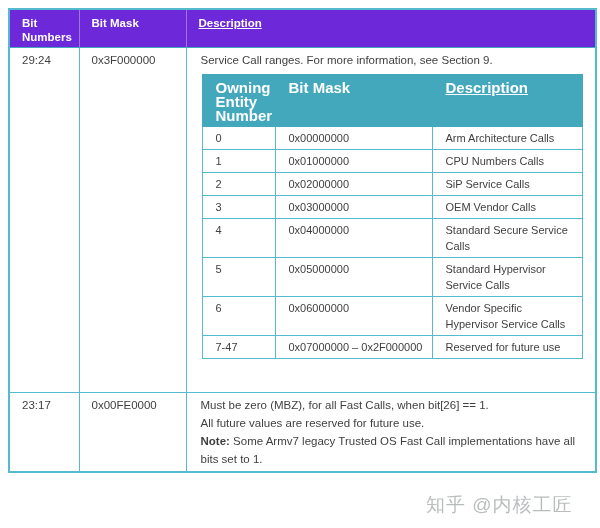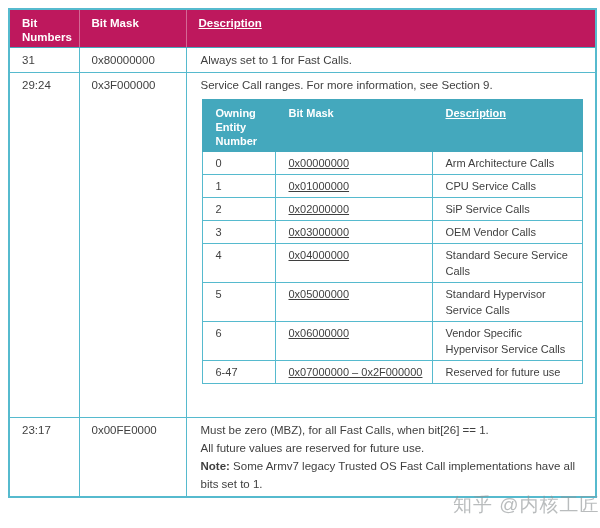--- a/index.html
+++ b/index.html
@@ -19,21 +19,21 @@
     position:absolute;left:8px;top:8px;width:587px;
     border:2px solid #56bace;
     font-size:11.5px;line-height:18px;
   }
   .outer > tbody > tr > td{
     border:1.5px solid #56bace;
     padding:3px 6px 3px 12px;
     background:#ffffff;
   }
   .outer th{
-    background:#be185d;color:#ffffff;font-weight:bold;
+    background:#6d28d9;color:#ffffff;font-weight:bold;
     font-size:11.5px;line-height:14px;text-align:left;
     padding:6px 6px 3px 12px;
     border:1.5px solid #44a8bd;
     border-right:1px solid rgba(255,255,255,0.35);
   }
   .outer th:last-child{border-right:1.5px solid #44a8bd;text-decoration:underline;}
   .outer .h-row th{height:34px;}
   .r31  > td{height:24px;}
   .r30  > td{height:41px;}
   .r2924> td{height:345px;}
@@ -43,40 +43,40 @@
 
   
   .nested{
     margin:5px 0 0 1px;
     width:380px;
     border:1.5px solid #56bace;
     font-size:11px;line-height:16px;
   }
   .nested th{
     background:#44a8bd;color:#ffffff;font-weight:bold;
-    font-size:11px;line-height:14px;text-align:left;
+    font-size:15px;line-height:14px;text-align:left;
     padding:6px 4px 3px 13px;
     border:1px solid #44a8bd;
     border-left:1px solid rgba(255,255,255,0.75);
     height:52px;
   }
   .nested th:first-child{border-left:1px solid #44a8bd;}
   .nested td{
     border:1.5px solid #56bace;
     padding:3px 4px 3px 13px;
     background:#ffffff;
   }
-  .nested td.mask{white-space:nowrap;text-decoration:underline;}
+  .nested td.mask{white-space:nowrap;}
   .nested .n1 > td{height:23px;}
   .nested .n2 > td{height:37px;}
   .bold{font-weight:bold;}
 
   
   .watermark{
-    position:absolute;left:453px;top:493px;width:148px;
+    position:absolute;left:426px;top:493px;width:148px;
     font-size:19px;line-height:24px;color:#8f9496;opacity:0.62;
     letter-spacing:1px;white-space:nowrap;pointer-events:none;
   }
 </style>
 </head>
 <body>
 
 <div class="stage">
 
   <table class="outer">
@@ -85,27 +85,20 @@
         <col style="width:107px">
         <col style="width:410px">
     </colgroup>
     <tbody>
       <tr class="h-row">
         <th>Bit Numbers</th>
         <th>Bit Mask</th>
         <th>Description</th>
       </tr>
 
-      <tr class="r31">
-        <td>31</td>
-        <td>0x80000000</td>
-        <td class="desc">
-          <p class="ln">Always set to 1 for Fast Calls.</p>
-        </td>
-      </tr>
 
 
       <tr class="r2924">
         <td>29:24</td>
         <td>0x3F000000</td>
         <td class="desc">
           <p class="ln">Service Call ranges. For more information, see Section 9.</p>
 
           <table class="nested">
             <colgroup>
@@ -120,21 +113,21 @@
                 <th>Description</th>
               </tr>
               <tr class="n1">
                 <td>0</td>
                 <td class="mask">0x00000000</td>
                 <td>Arm Architecture Calls</td>
               </tr>
               <tr class="n1">
                 <td>1</td>
                 <td class="mask">0x01000000</td>
-                <td>CPU Service Calls</td>
+                <td>CPU Numbers Calls</td>
               </tr>
               <tr class="n1">
                 <td>2</td>
                 <td class="mask">0x02000000</td>
                 <td>SiP Service Calls</td>
               </tr>
               <tr class="n1">
                 <td>3</td>
                 <td class="mask">0x03000000</td>
                 <td>OEM Vendor Calls</td>
@@ -148,21 +141,21 @@
                 <td>5</td>
                 <td class="mask">0x05000000</td>
                 <td>Standard Hypervisor Service Calls</td>
               </tr>
               <tr class="n2">
                 <td>6</td>
                 <td class="mask">0x06000000</td>
                 <td>Vendor Specific Hypervisor Service Calls</td>
               </tr>
               <tr class="n1">
-                <td>6-47</td>
+                <td>7-47</td>
                 <td class="mask">0x07000000 – 0x2F000000</td>
                 <td>Reserved for future use</td>
               </tr>
             </tbody>
           </table>
         </td>
       </tr>
 
       <tr class="r2317">
         <td>23:17</td>

